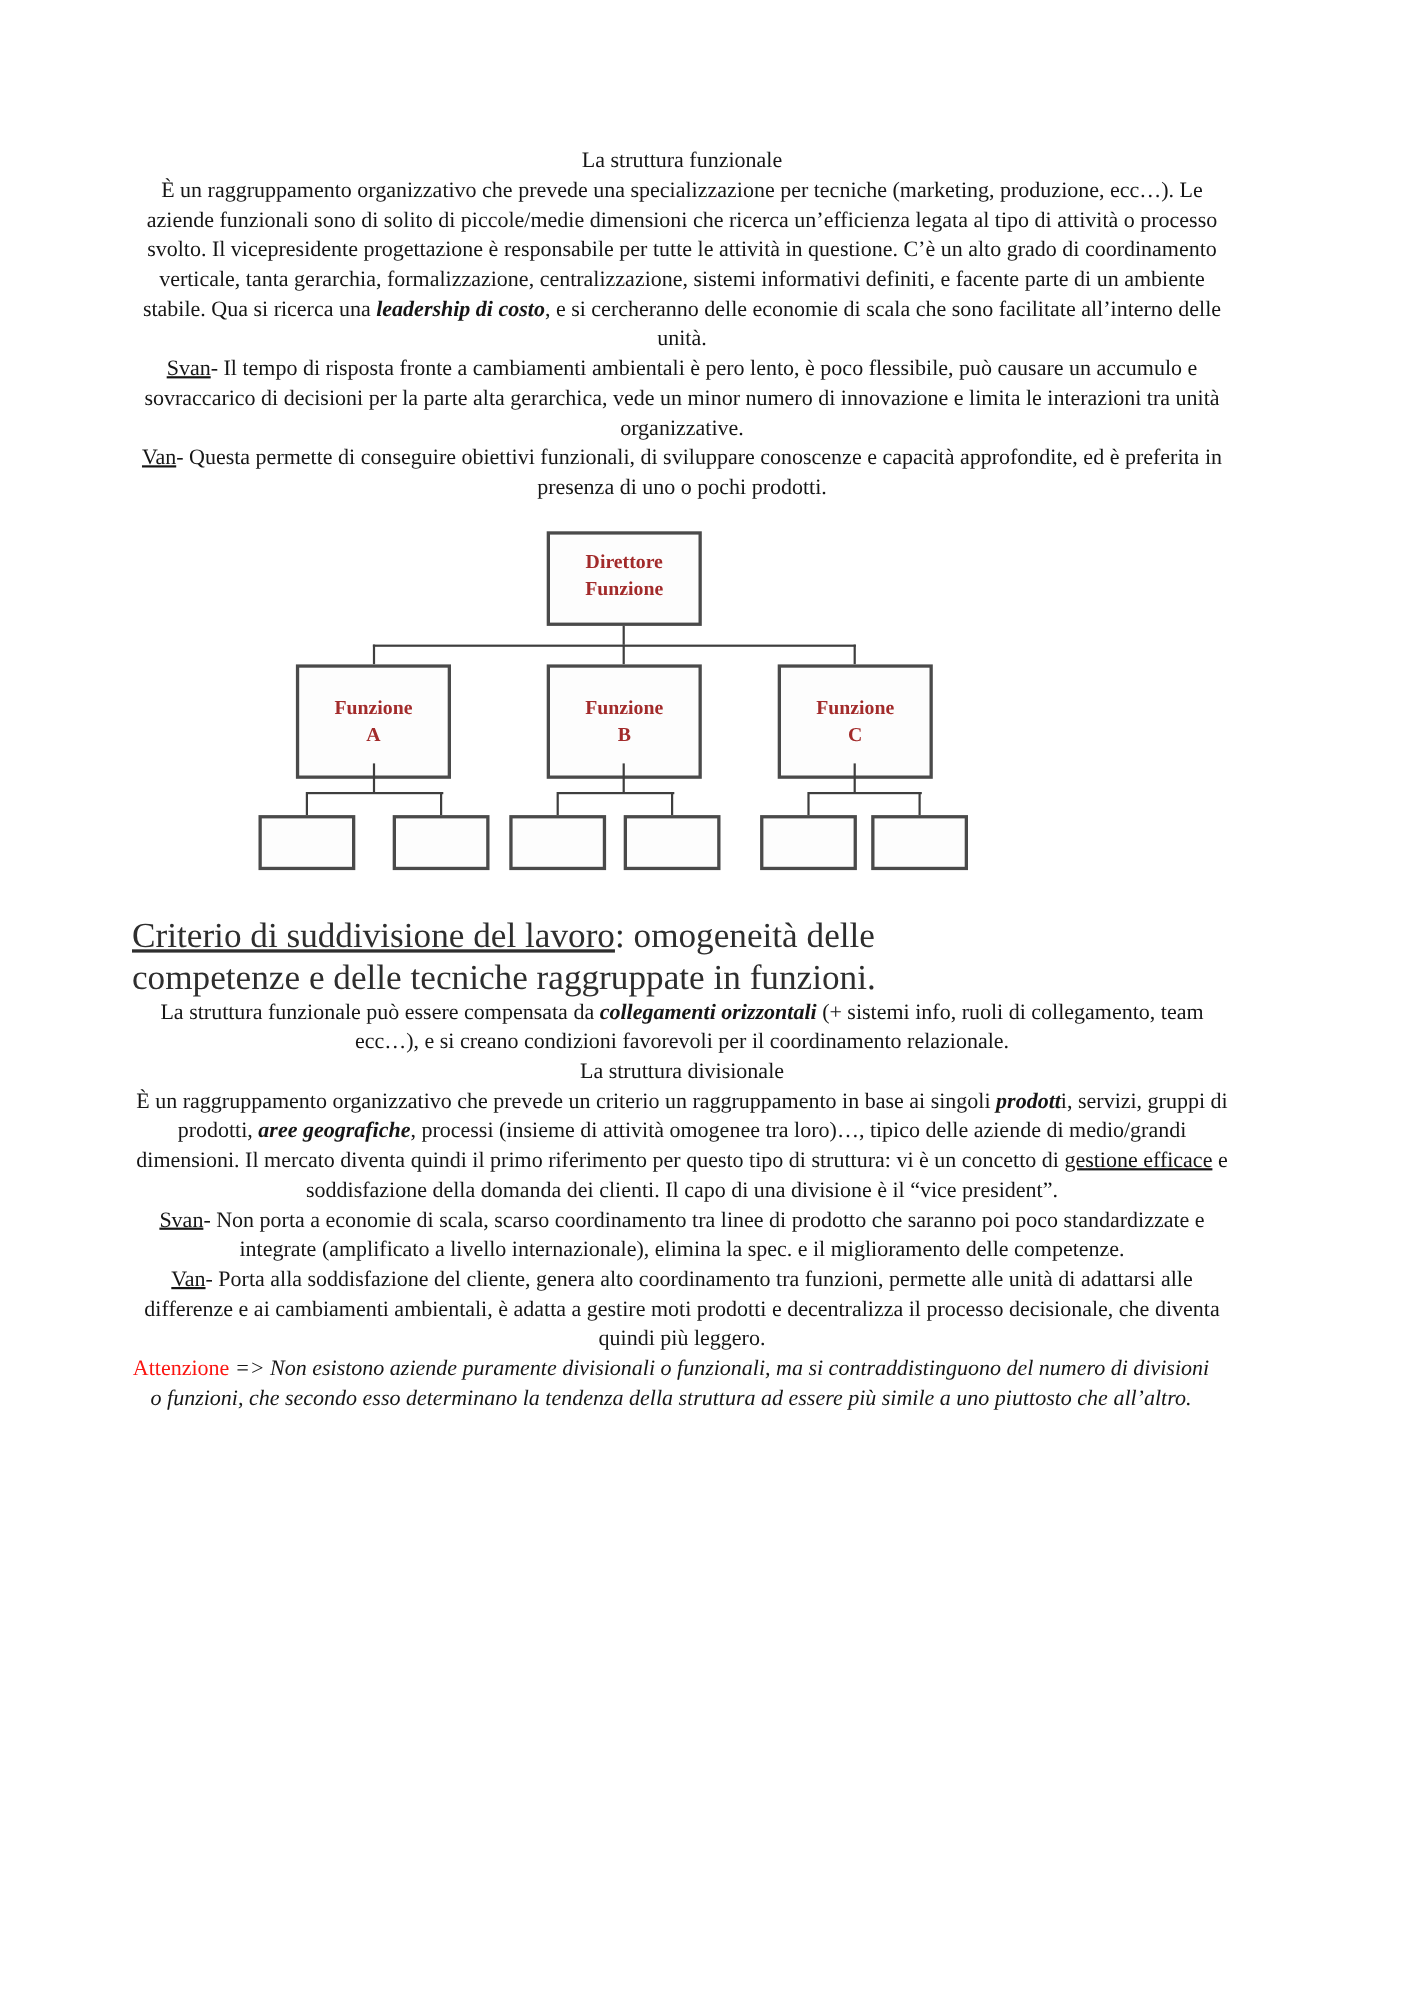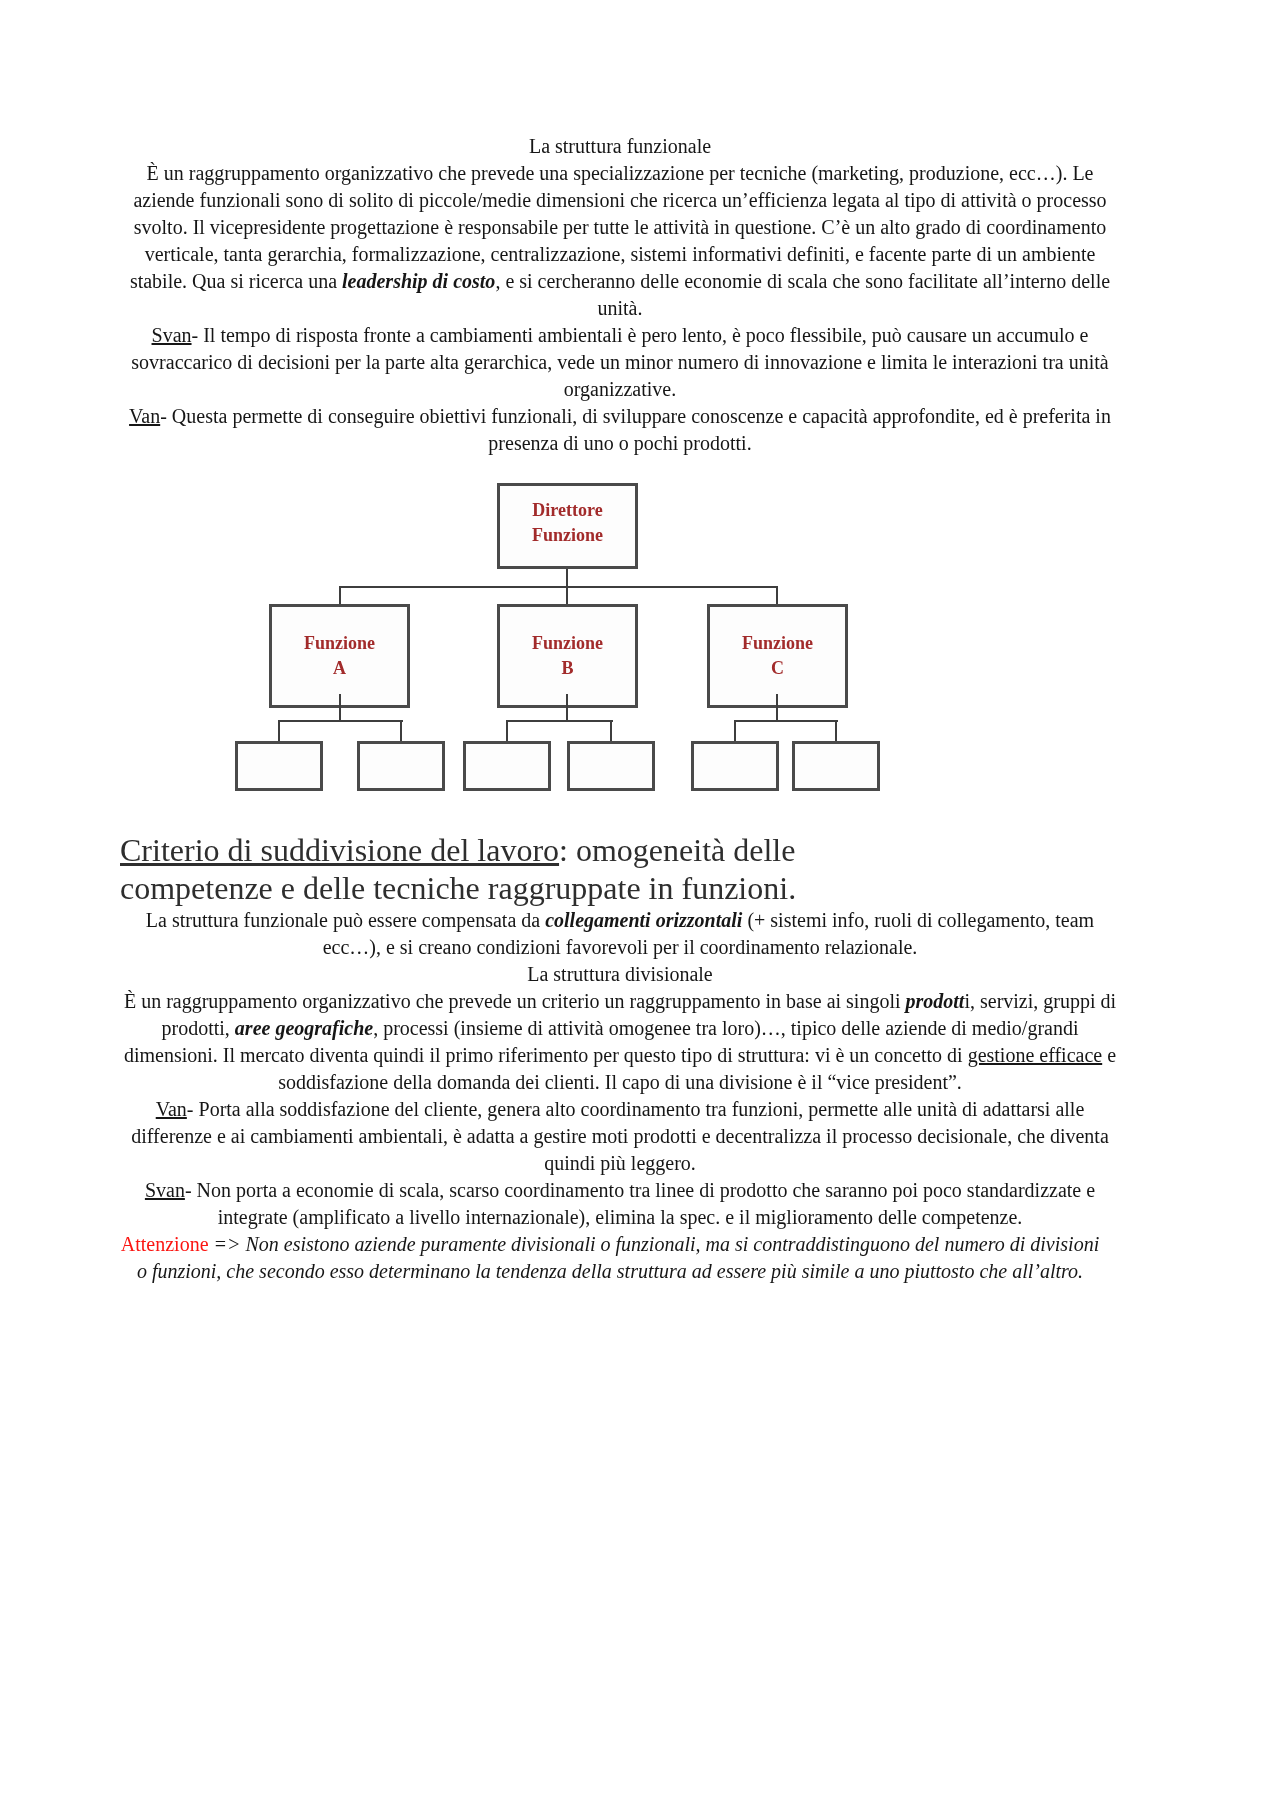--- a/index.html
+++ b/index.html
@@ -132,18 +132,18 @@
     <div class="sbox" style="left:571px;"></div>
     <div class="sbox" style="left:672px;"></div>
   </div>
 
   <div class="criterio"><span class="s-u">Criterio di suddivisione del lavoro</span><span>: omogeneità delle competenze e delle tecniche raggruppate in funzioni.</span></div>
 
   <p class="after-criterio"><span>La struttura funzionale può essere compensata da </span><span class="s-b">collegamenti orizzontali</span><span> (+ sistemi info, ruoli di collegamento, team ecc…), e si creano condizioni favorevoli per il coordinamento relazionale.</span></p>
 
   <h2 class="heading2">La struttura divisionale</h2>
   <p><span>È un raggruppamento organizzativo che prevede un criterio un raggruppamento in base ai singoli </span><span class="s-b">prodott</span><span>i, servizi, gruppi di prodotti, </span><span class="s-b">aree geografiche</span><span>, processi (insieme di attività omogenee tra loro)…, tipico delle aziende di medio/grandi dimensioni. Il mercato diventa quindi il primo riferimento per questo tipo di struttura: vi è un concetto di </span><span class="s-u">gestione efficace</span><span> e soddisfazione della domanda dei clienti. Il capo di una divisione è il “vice president”.</span></p>
+  <p><span class="s-u">Svan</span><span>- Non porta a economie di scala, scarso coordinamento tra linee di prodotto che saranno poi poco standardizzate e integrate (amplificato a livello internazionale), elimina la spec. e il miglioramento delle competenze.</span></p>
   <p><span class="s-u">Van</span><span>- Porta alla soddisfazione del cliente, genera alto coordinamento tra funzioni, permette alle unità di adattarsi alle differenze e ai cambiamenti ambientali, è adatta a gestire moti prodotti e decentralizza il processo decisionale, che diventa quindi più leggero.</span></p>
-  <p><span class="s-u">Svan</span><span>- Non porta a economie di scala, scarso coordinamento tra linee di prodotto che saranno poi poco standardizzate e integrate (amplificato a livello internazionale), elimina la spec. e il miglioramento delle competenze.</span></p>
 
   <p class="attention"><span class="s-r">Attenzione</span><span class="s-i"> =&gt; </span><span class="s-i">Non esistono aziende puramente divisionali o funzionali, ma si contraddistinguono del numero di divisioni o funzioni, che secondo esso determinano la tendenza della struttura ad essere più simile a uno piuttosto che all’altro.</span></p>
 
 </div>
 
 </body></html>

